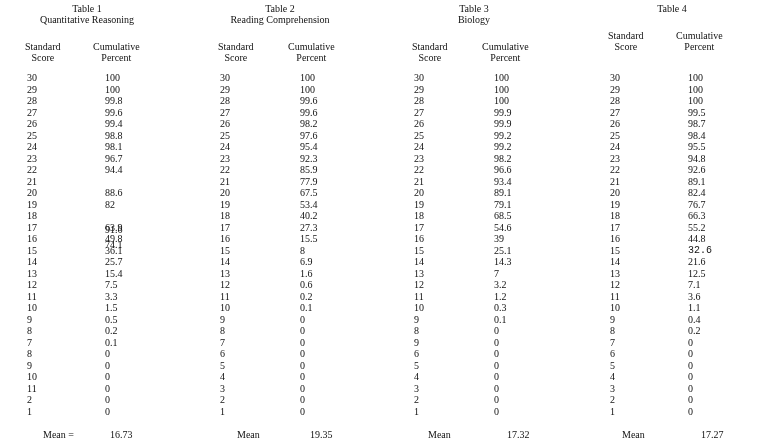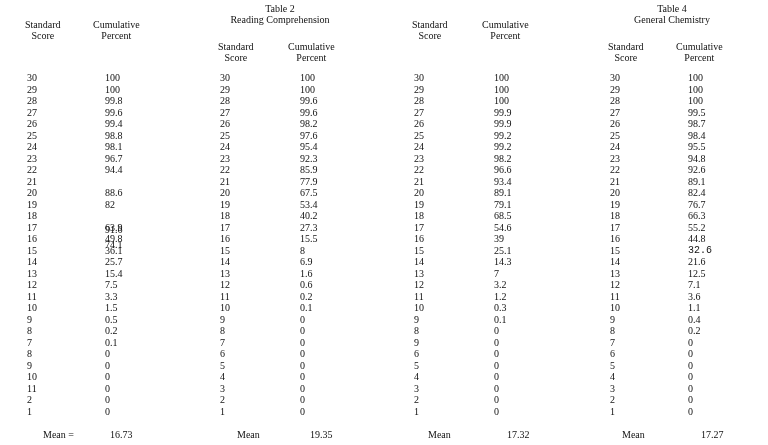--- a/index.html
+++ b/index.html
@@ -18,20 +18,24 @@
     .row { position: relative; height: 11.5px; line-height: 11.5px; font-size: 10px; }
     .row span { position: absolute; top: 0; }
     .mean { position: absolute; top: 426px; font-size: 10px; }
     .mean span { position: absolute; top: 0; white-space: nowrap; }
   </style>
 </head>
 <body>
 
 <div id="root">
     <div class="table" style="left: 15px;">
+      <div class="t-title" style="width: 144px;">
+        <div>Table 1</div>
+        <div>Quantitative Reasoning</div>
+      </div>
       <div class="headers">
         <div class="hdr" style="left: 10px;">
           <div>Standard</div>
           <div>Score</div>
         </div>
         <div class="hdr" style="left: 78px;">
           <div>Cumulative</div>
           <div>Percent</div>
         </div>
       </div>
@@ -298,20 +302,24 @@
           <span style="left: 10px;">1</span>
           <span style="left: 90px;">0</span>
         </div>
       </div>
       <div class="mean" style="top: 426px;">
         <span style="left: 27px;">Mean</span>
         <span style="left: 100px;">19.35</span>
       </div>
     </div>
     <div class="table" style="left: 404px;">
+      <div class="t-title" style="width: 140px;">
+        <div>Table 3</div>
+        <div>Biology</div>
+      </div>
       <div class="headers">
         <div class="hdr" style="left: 8px;">
           <div>Standard</div>
           <div>Score</div>
         </div>
         <div class="hdr" style="left: 78px;">
           <div>Cumulative</div>
           <div>Percent</div>
         </div>
       </div>
@@ -438,21 +446,20 @@
         </div>
       </div>
       <div class="mean" style="top: 426px;">
         <span style="left: 24px;">Mean</span>
         <span style="left: 103px;">17.32</span>
       </div>
     </div>
     <div class="table" style="left: 598px;">
       <div class="t-title" style="width: 148px;">
         <div>Table 4</div>
-        <div>General Chemistry</div>
       </div>
       <div class="headers">
         <div class="hdr" style="left: 10px;">
           <div>Standard</div>
           <div>Score</div>
         </div>
         <div class="hdr" style="left: 78px;">
           <div>Cumulative</div>
           <div>Percent</div>
         </div>

